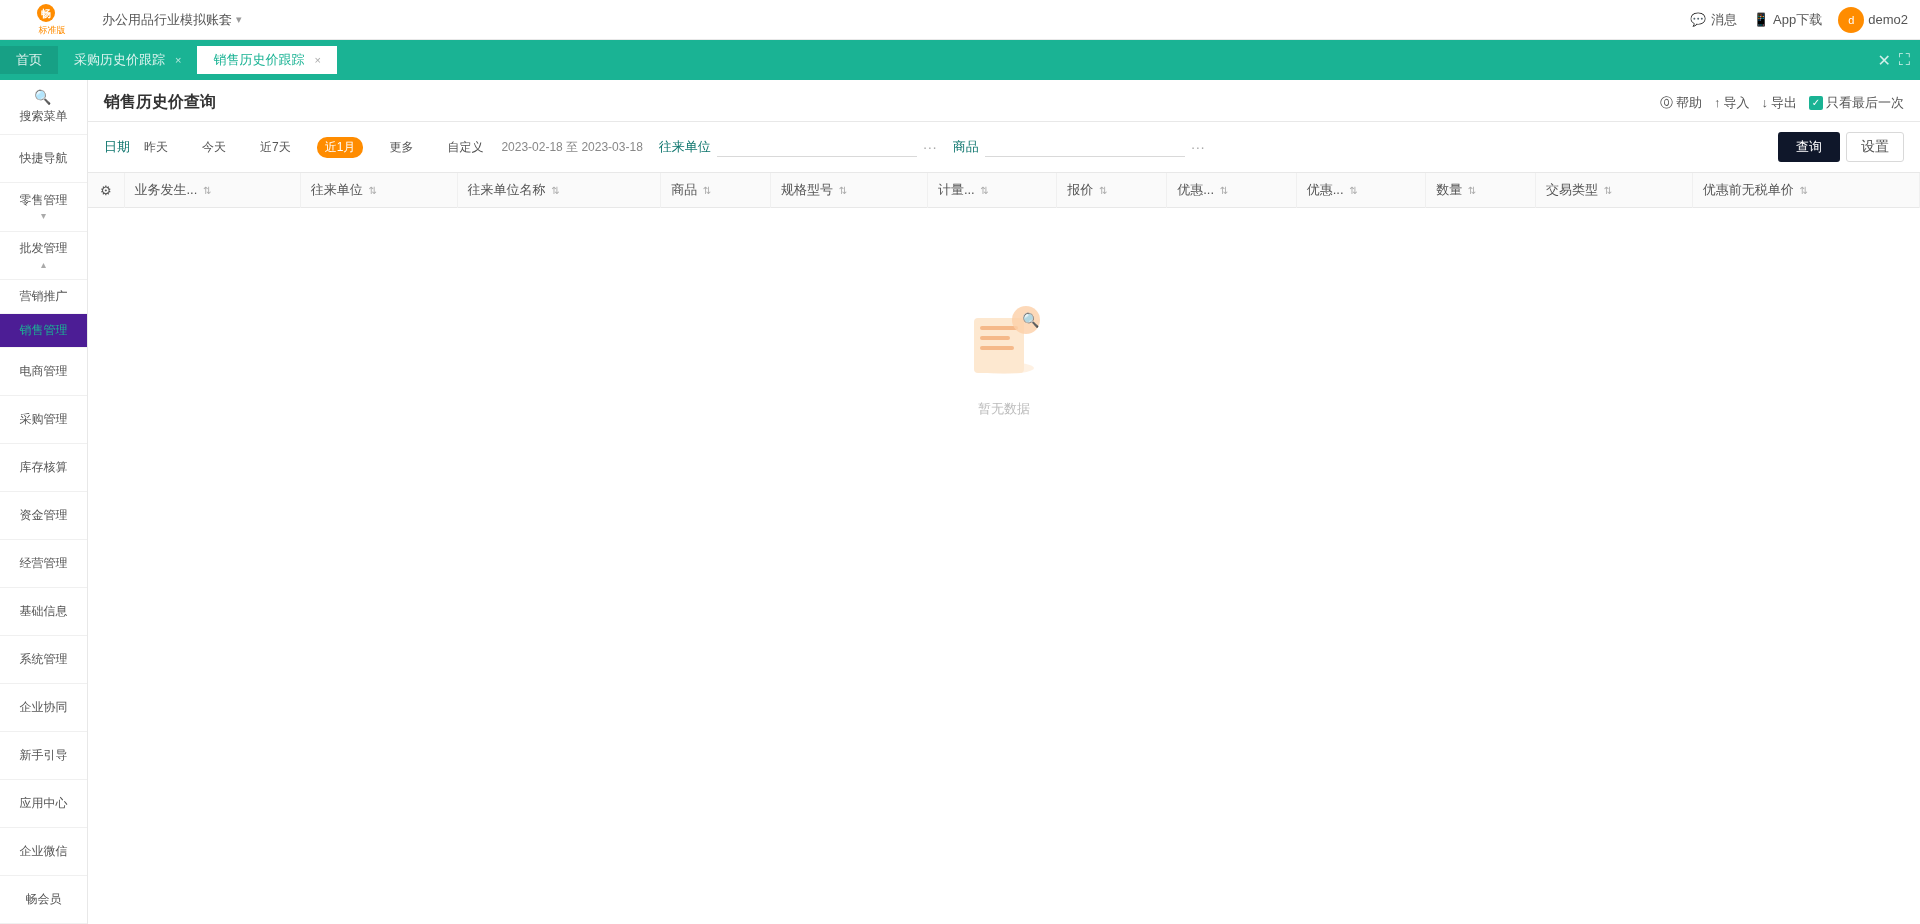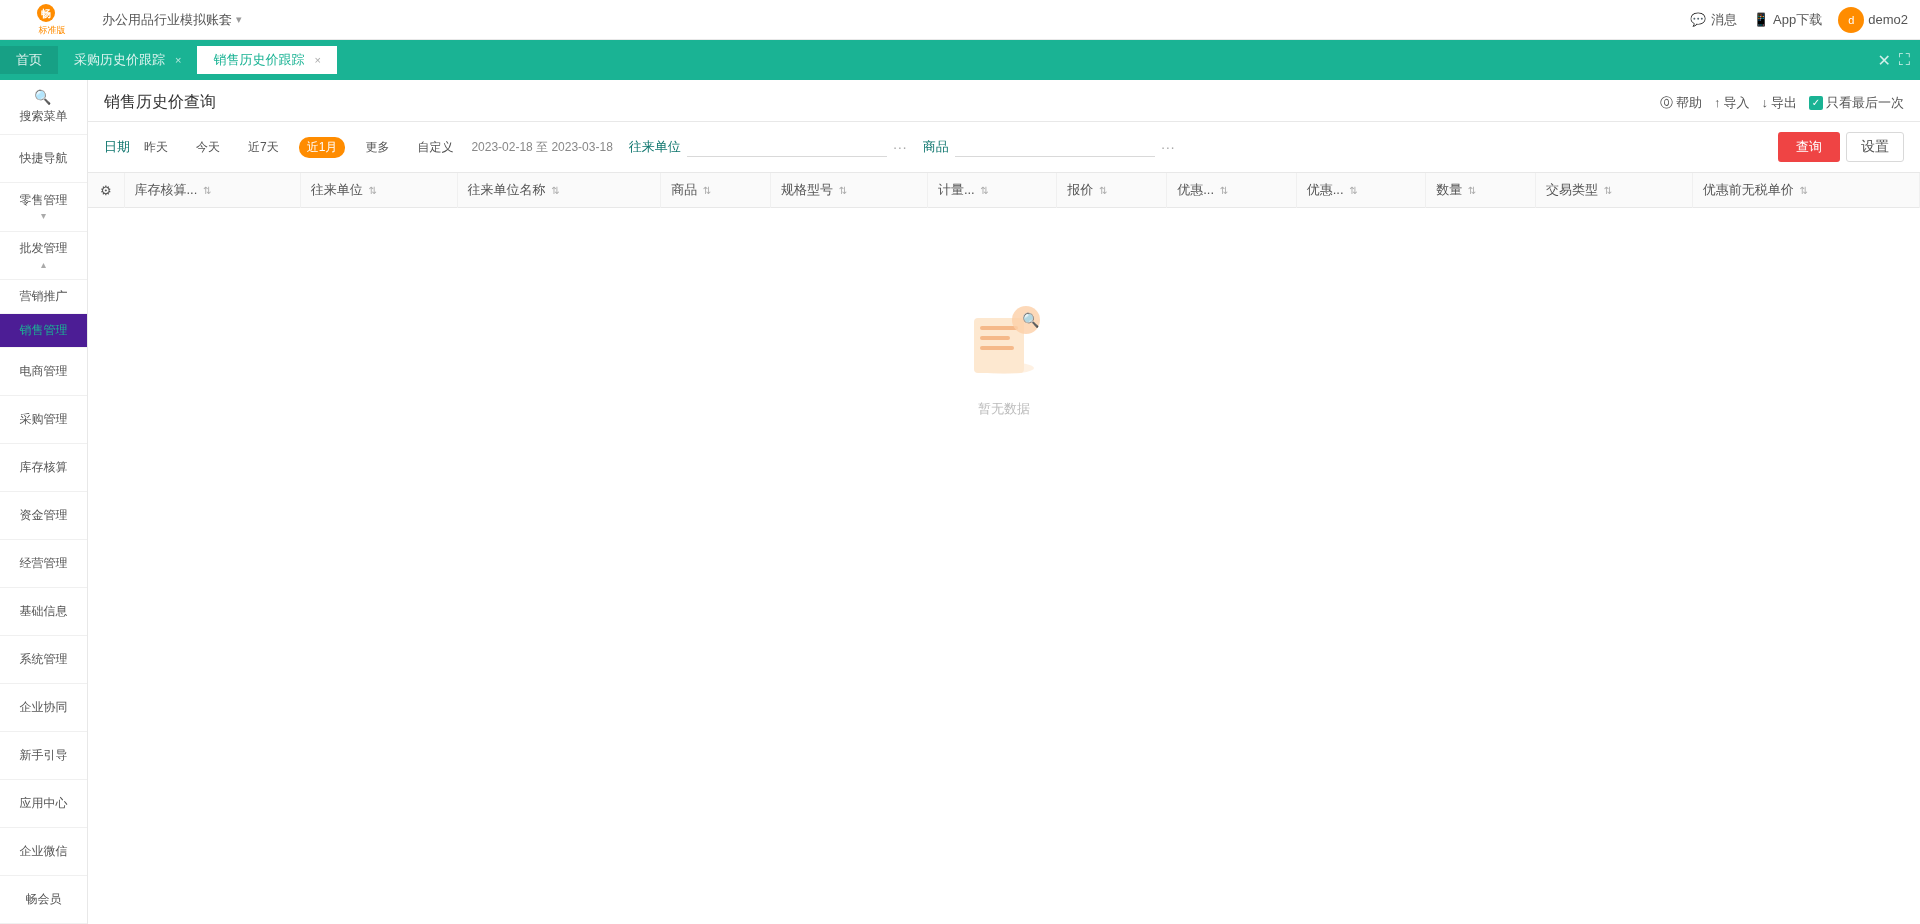--- a/index.html
+++ b/index.html
@@ -188,21 +188,21 @@
     
     .page-header {
       padding: 12px 16px 8px 16px;
       border-bottom: 1px solid #e8e8e8;
       display: flex;
       align-items: center;
       justify-content: space-between;
     }
     .page-title {
       font-size: 16px;
-      font-weight: 400;
+      font-weight: 700;
       color: #333;
     }
     .page-actions {
       display: flex;
       align-items: center;
       gap: 12px;
       font-size: 13px;
       color: #555;
     }
     .page-actions .action-item {
@@ -239,21 +239,21 @@
       gap: 6px;
     }
     .filter-label {
       color: #0f766e;
       font-size: 13px;
       white-space: nowrap;
     }
     .date-options {
       display: flex;
       align-items: center;
-      gap: 12px;
+      gap: 18px;
     }
     .date-btn {
       padding: 2px 8px;
       font-size: 12px;
       cursor: pointer;
       color: #555;
       border-radius: 3px;
     }
     .date-btn.active {
       background: #ff8c00;
@@ -278,21 +278,21 @@
       color: #aaa;
       cursor: pointer;
       font-size: 14px;
     }
     .filter-actions {
       margin-left: auto;
       display: flex;
       gap: 6px;
     }
     .btn-query {
-      background: #ef4444;
+      background: #0f172a;
       color: #fff;
       border: none;
       padding: 5px 18px;
       border-radius: 3px;
       cursor: pointer;
       font-size: 13px;
     }
     .btn-settings {
       background: #fff;
       color: #555;
@@ -529,21 +529,21 @@
           <button class="btn-settings">设置</button>
         </div>
       </div>
 
       <div class="table-container">
         <table>
           <thead>
             <tr>
               <th class="col-settings-btn">⚙</th>
               <th>
-                <span>库存核算...</span>
+                <span>业务发生...</span>
                 <span class="sort-icon">⇅</span>
               </th>
               <th>
                 <span>往来单位</span>
                 <span class="sort-icon">⇅</span>
               </th>
               <th>
                 <span>往来单位名称</span>
                 <span class="sort-icon">⇅</span>
               </th>

